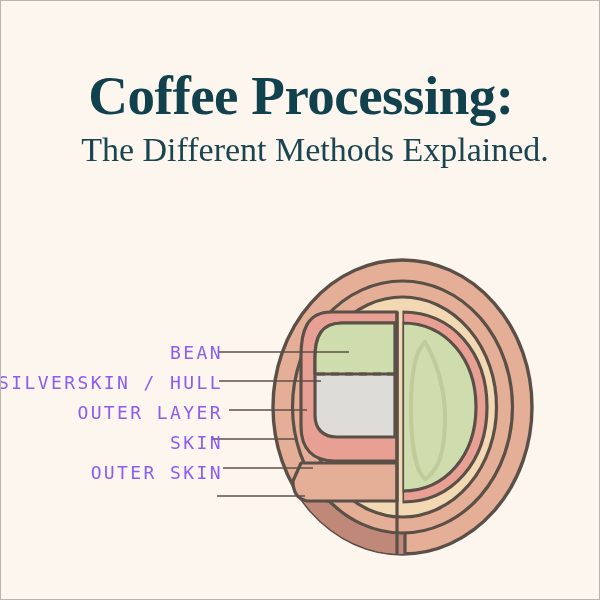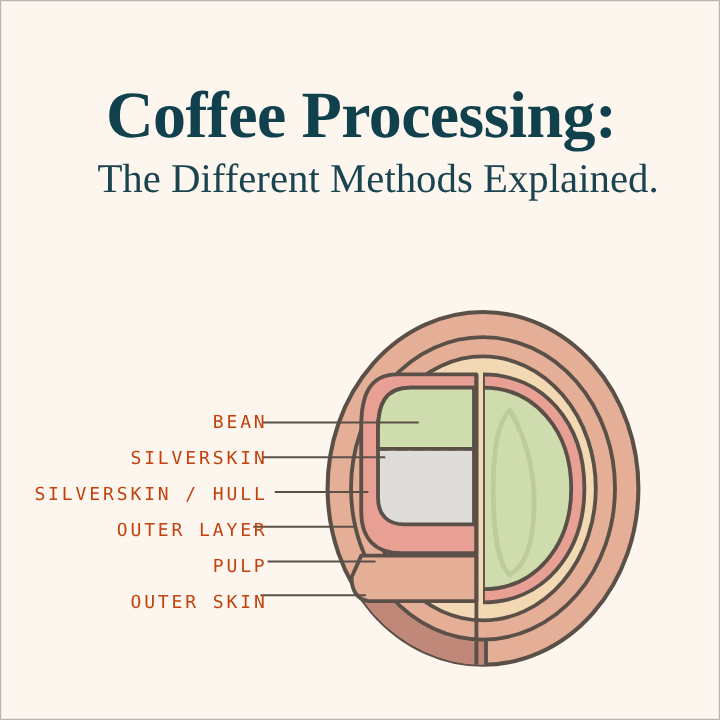--- a/index.html
+++ b/index.html
@@ -58,23 +58,23 @@
     position: relative;
     height: 30px;
     display: flex;
     align-items: center;
     justify-content: flex-end;
     padding-right: 10px;
     box-sizing: border-box;
   }
   .label-text {
     font-family: "DejaVu Sans Mono", "Liberation Mono", monospace;
-    font-size: 15px;
+    font-size: 18px;
     letter-spacing: 2.4px;
-    color: #c2410c;
+    color: #8b5cf6;
     white-space: nowrap;
   }
 
   
   .diagram {
     position: absolute;
     left: 0;
     top: 0;
     width: 600px;
     height: 600px;
@@ -172,29 +172,26 @@
         <line x1="216" y1="495" x2="304" y2="495"></line>
       </g>
     </svg>
   </div>
 
   <div class="labels">
     <div class="label-row">
       <span class="label-text">BEAN</span>
     </div>
     <div class="label-row">
-      <span class="label-text">SILVERSKIN</span>
-    </div>
-    <div class="label-row">
       <span class="label-text">SILVERSKIN / HULL</span>
     </div>
     <div class="label-row">
       <span class="label-text">OUTER LAYER</span>
     </div>
     <div class="label-row">
-      <span class="label-text">PULP</span>
+      <span class="label-text">SKIN</span>
     </div>
     <div class="label-row">
       <span class="label-text">OUTER SKIN</span>
     </div>
   </div>
 
 </div>
 
 </body></html>

